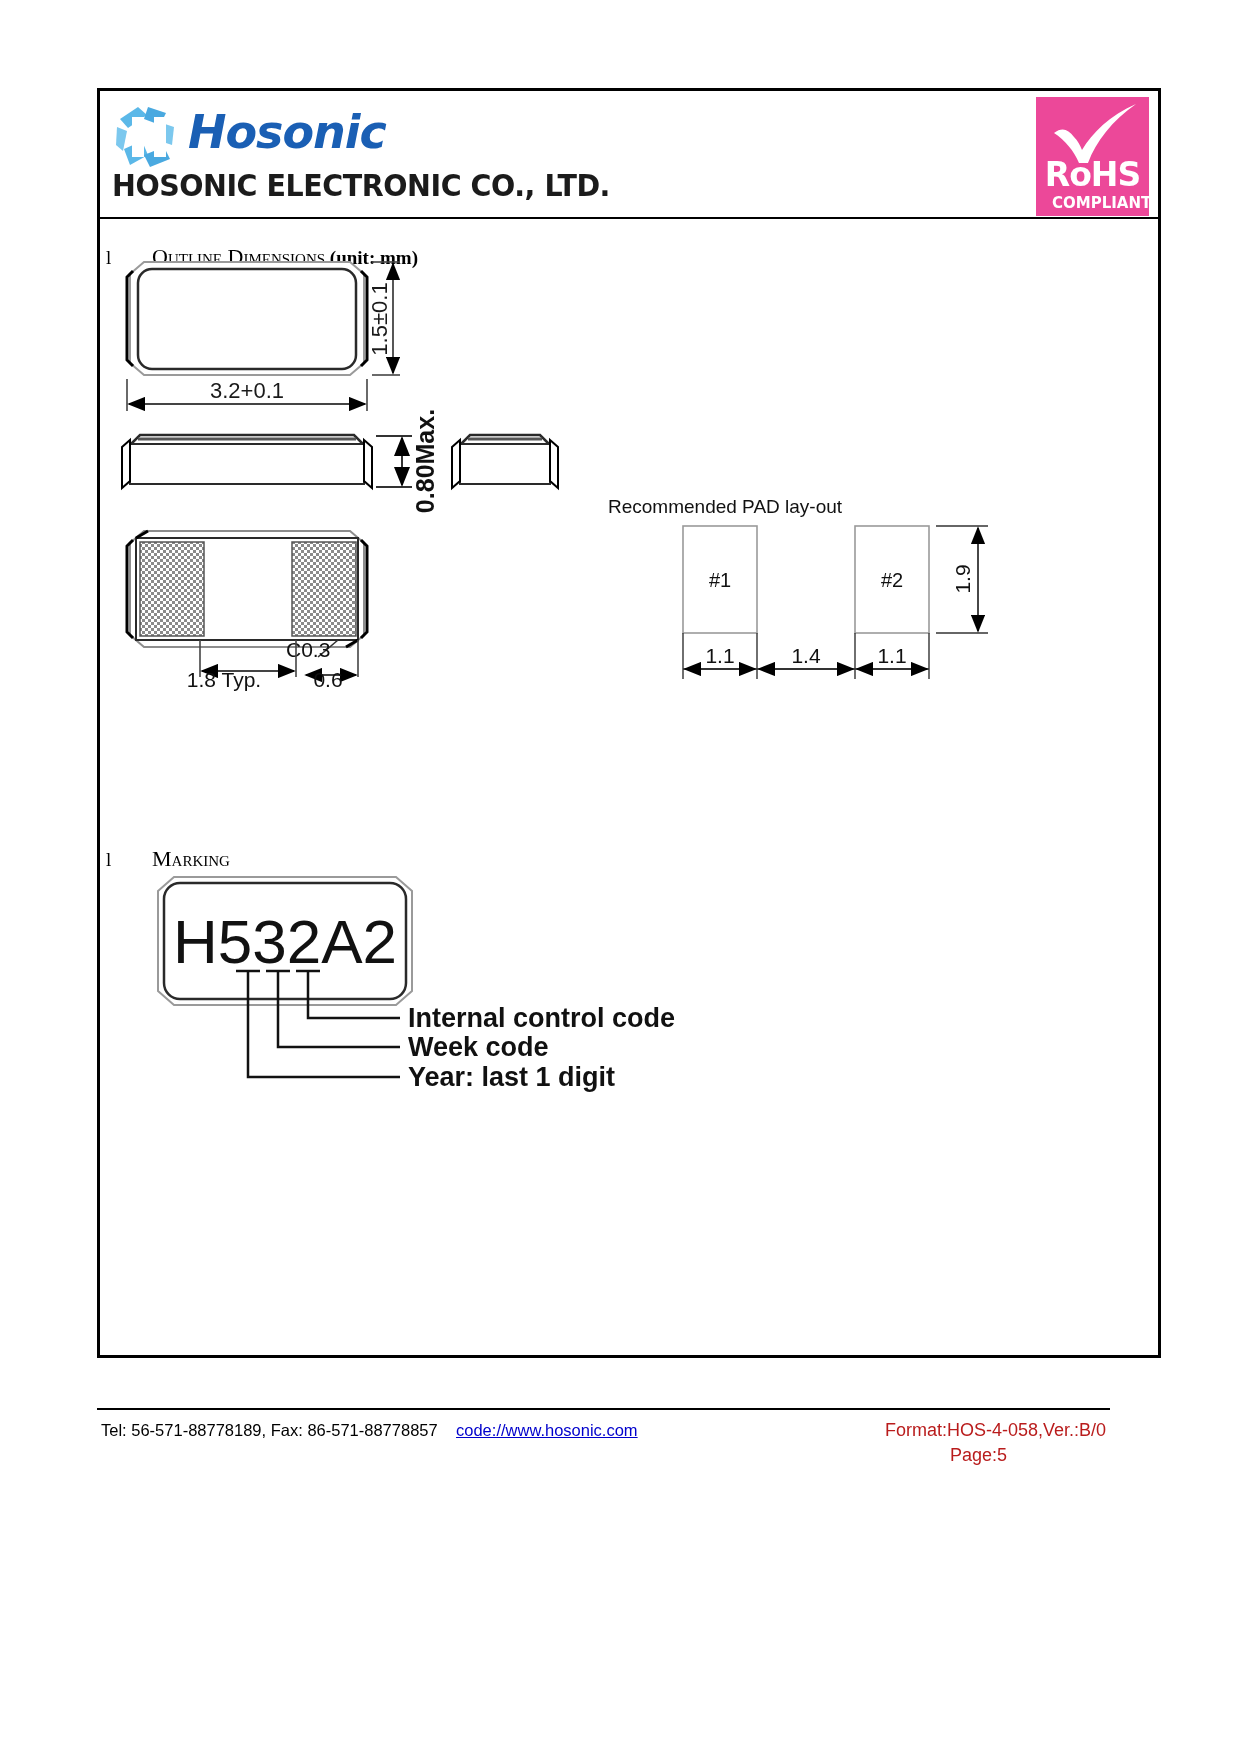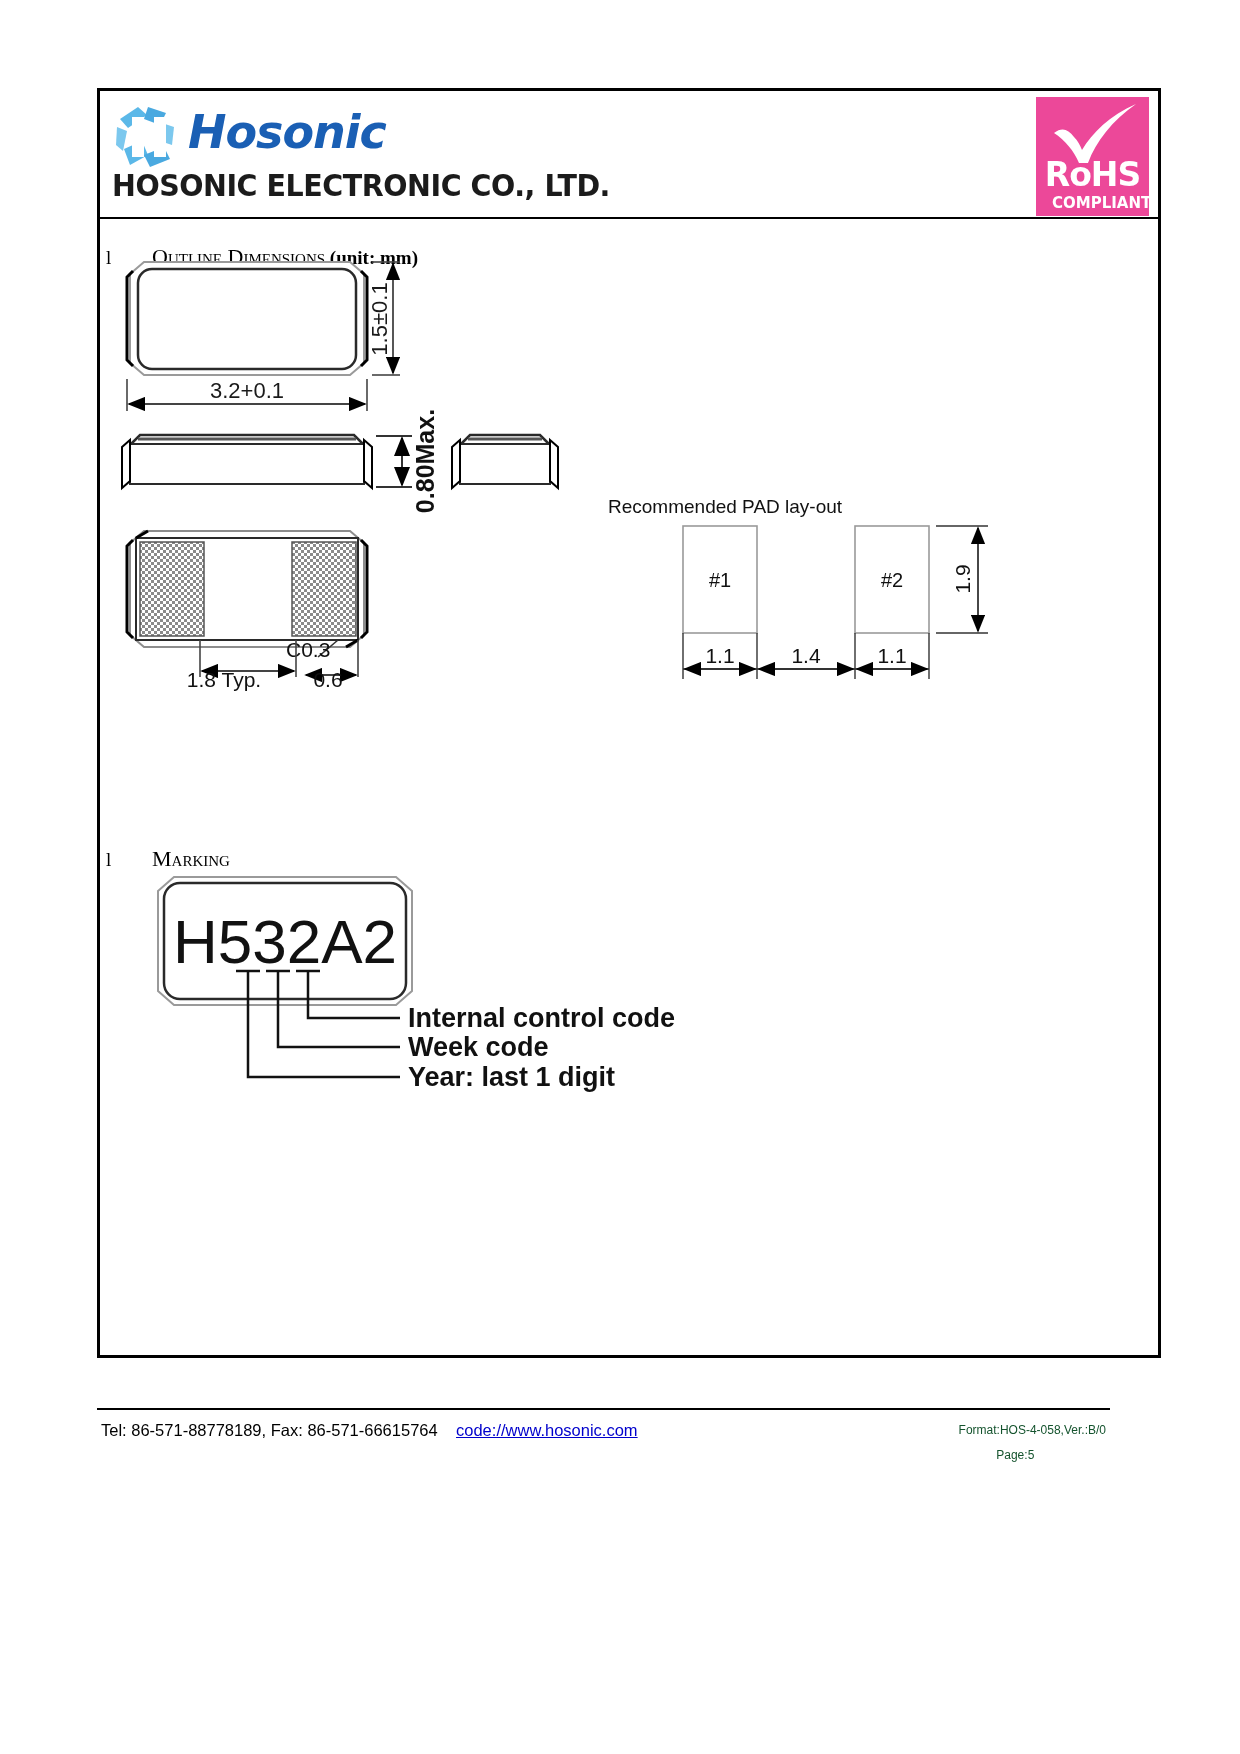--- a/index.html
+++ b/index.html
@@ -170,23 +170,23 @@
     top: 8px;
     font-size: 16.5px;
     line-height: 25px;
     color: #000;
   }
   .footer-right {
     position: absolute;
     right: 4px;
     top: 8px;
     text-align: right;
-    font-size: 12px;
+    font-size: 18px;
     line-height: 25px;
-    color: #14532d;
+    color: #b91c1c;
   }
   .footer-link {
     color: #0000cc;
     text-decoration: underline;
   }
   .page-num {
     display: block;
     text-align: center;
     padding-right: 34px;
   }
@@ -363,21 +363,21 @@
       <text x="308" y="965" font-family="'Liberation Sans',sans-serif" font-size="27" font-weight="bold" fill="#111">Week code</text>
       <text x="308" y="995" font-family="'Liberation Sans',sans-serif" font-size="27" font-weight="bold" fill="#111">Year: last 1 digit</text>
     </g>
   </svg>
 
 </div>
 
 <div class="footer">
   <div class="footer-left">
     <div>
-      <span>Tel: 86-571-88778189, Fax: 86-571-66615764</span>
+      <span>Tel: 56-571-88778189, Fax: 86-571-88778857</span>
       &nbsp;&nbsp;
       <a class="footer-link" href="#">code://www.hosonic.com</a>
     </div>
   </div>
   <div class="footer-right">
     <div>Format:HOS-4-058,Ver.:B/0</div>
     <span class="page-num">Page:5</span>
   </div>
 </div>
 

